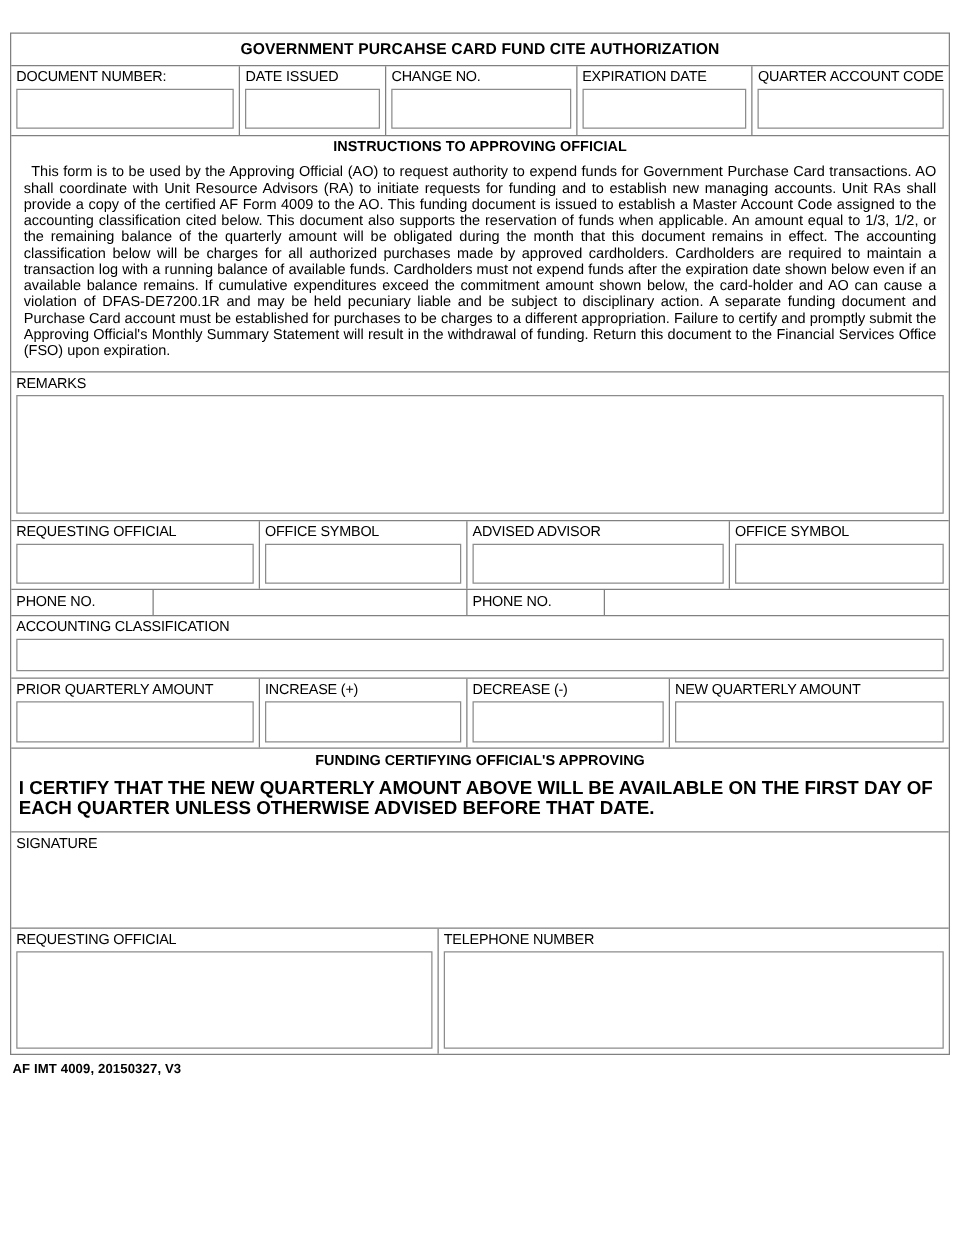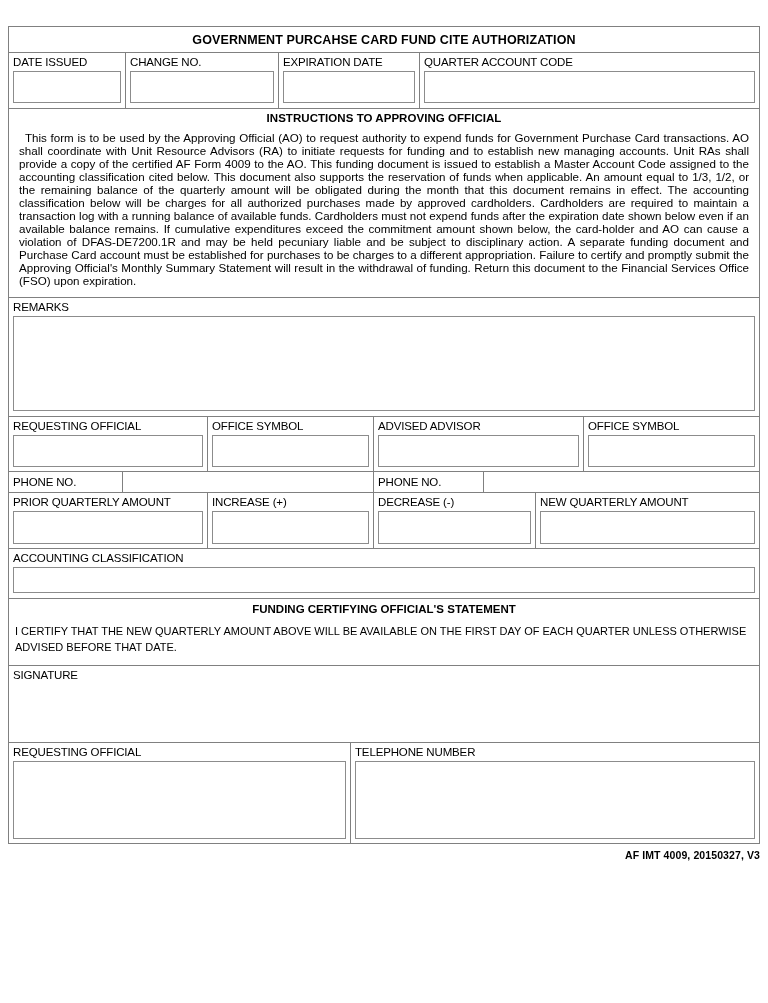--- a/index.html
+++ b/index.html
@@ -115,50 +115,54 @@
   .acct-box { height: 26px; }
 
   
   .cert-head {
     text-align: center;
     font-size: 11.5px;
     font-weight: bold;
     padding: 4px 0 5px 0;
   }
   .cert-body {
-    font-size: 11px;
+    font-size: 15px;
     line-height: 16px;
     padding: 3px 6px 10px 6px;
+    font-weight: bold;
   }
 
   .sig-box-tall { height: 56px; border: none; }
   .typename-box { height: 34px; }
   .req2-box { height: 78px; }
   .tel-box { height: 78px; }
 
   .footer {
     font-size: 10.5px;
     font-weight: bold;
     padding: 5px 0 0 2px;
     letter-spacing: 0.1px;
-    text-align: right;
   }
 </style>
 </head>
 <body>
 
 <div class="page">
   <div class="form-outer">
 
     <div class="title-band">
       <span class="title-text">GOVERNMENT PURCAHSE CARD FUND CITE AUTHORIZATION</span>
     </div>
 
     <div class="band">
       <div class="row hdr-row">
+        <div class="cell" style="width:184px">
+          <span class="lbl">DOCUMENT NUMBER:</span>
+          <div class="inputbox hdr-box"></div>
+        </div>
         <div class="cell" style="width:117px">
           <span class="lbl">DATE ISSUED</span>
           <div class="inputbox hdr-box"></div>
         </div>
         <div class="cell" style="width:153px">
           <span class="lbl">CHANGE NO.</span>
           <div class="inputbox hdr-box"></div>
         </div>
         <div class="cell" style="width:141px">
           <span class="lbl">EXPIRATION DATE</span>
@@ -213,49 +217,49 @@
         </div>
         <div class="cell" style="width:251px"></div>
         <div class="cell phone-lbl-cell" style="width:110px">
           <span class="lbl">PHONE NO.</span>
         </div>
         <div class="cell" style="flex:1"></div>
       </div>
     </div>
 
     <div class="band">
-      <div class="row">
-        <div class="cell" style="width:199px">
-          <span class="lbl">PRIOR QUARTERLY AMOUNT</span>
-          <div class="inputbox amt-box"></div>
-        </div>
-        <div class="cell" style="width:166px">
-          <span class="lbl">INCREASE (+)</span>
-          <div class="inputbox amt-box"></div>
-        </div>
-        <div class="cell" style="width:162px">
-          <span class="lbl">DECREASE (-)</span>
-          <div class="inputbox amt-box"></div>
-        </div>
-        <div class="cell" style="flex:1">
-          <span class="lbl">NEW QUARTERLY AMOUNT</span>
-          <div class="inputbox amt-box"></div>
-        </div>
-      </div>
-    </div>
-
-    <div class="band">
       <div class="acct-wrap">
         <span class="lbl">ACCOUNTING CLASSIFICATION</span>
         <div class="inputbox acct-box"></div>
       </div>
     </div>
 
     <div class="band">
-      <div class="cert-head">FUNDING CERTIFYING OFFICIAL'S STATEMENT</div>
+      <div class="row">
+        <div class="cell" style="width:199px">
+          <span class="lbl">PRIOR QUARTERLY AMOUNT</span>
+          <div class="inputbox amt-box"></div>
+        </div>
+        <div class="cell" style="width:166px">
+          <span class="lbl">INCREASE (+)</span>
+          <div class="inputbox amt-box"></div>
+        </div>
+        <div class="cell" style="width:162px">
+          <span class="lbl">DECREASE (-)</span>
+          <div class="inputbox amt-box"></div>
+        </div>
+        <div class="cell" style="flex:1">
+          <span class="lbl">NEW QUARTERLY AMOUNT</span>
+          <div class="inputbox amt-box"></div>
+        </div>
+      </div>
+    </div>
+
+    <div class="band">
+      <div class="cert-head">FUNDING CERTIFYING OFFICIAL'S APPROVING</div>
       <div class="cert-body">I CERTIFY THAT THE NEW QUARTERLY AMOUNT ABOVE WILL BE AVAILABLE ON THE FIRST DAY OF EACH QUARTER UNLESS OTHERWISE ADVISED BEFORE THAT DATE.</div>
     </div>
 
     <div class="band">
       <div class="row">
         <div class="cell" style="width:342px">
           <span class="lbl">SIGNATURE</span>
           <div class="sig-box-tall"></div>
         </div>
       </div>

